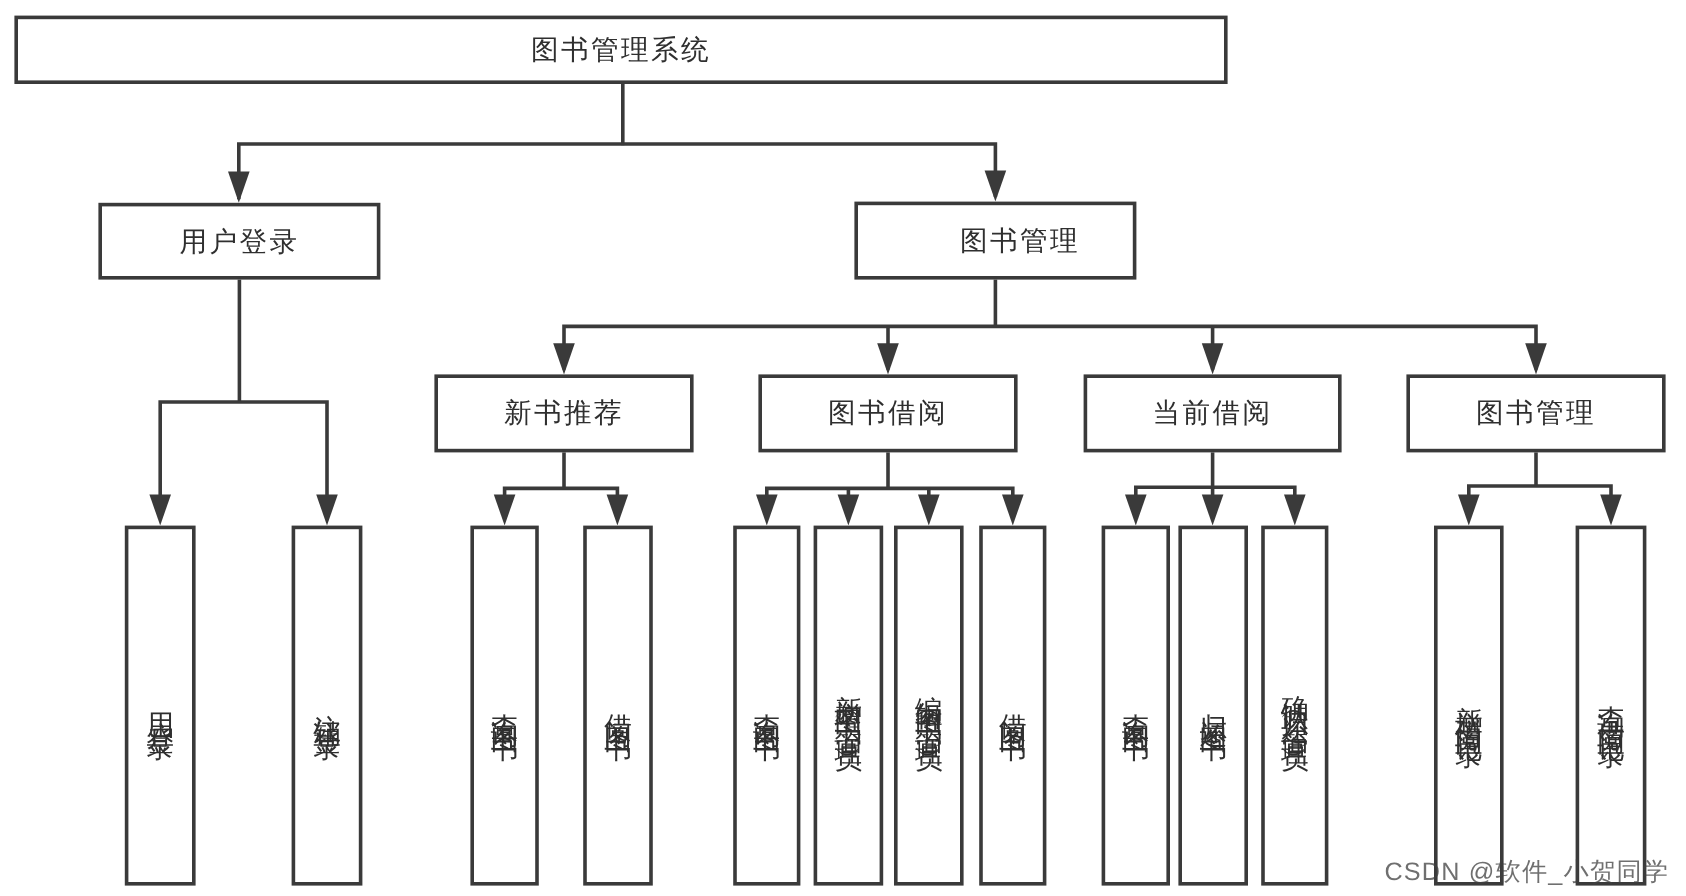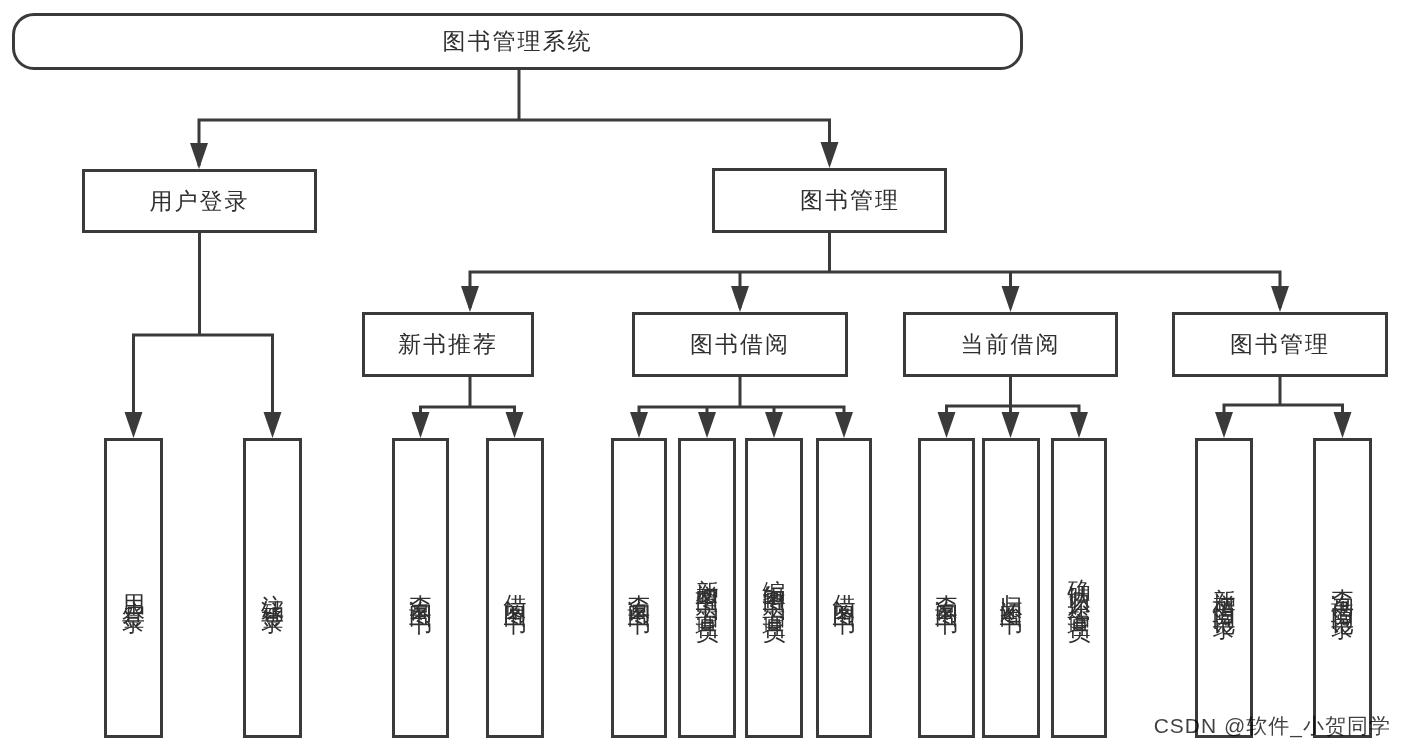--- a/index.html
+++ b/index.html
@@ -24,24 +24,24 @@
     display: flex;
     align-items: center;
     justify-content: center;
     color: #2f2f2f;
   }
   .hbox span {
     font-size: 23px;
     letter-spacing: 2px;
     white-space: nowrap;
   }
-  .root  { left: 12px;  top: 13px;  width: 1011px; height: 57px; border-radius: 22px; }
+  .root  { left: 12px;  top: 13px;  width: 1011px; height: 57px; }
   .n-userlogin { left: 82px;  top: 169px; width: 235px; height: 64px; }
   .n-bookmgmt  { left: 712px; top: 168px; width: 235px; height: 65px; padding-left: 41px; }
-  .n-newbook   { left: 362px; top: 312px; width: 172px; height: 65px; }
+  .n-newbook   { left: 362px; top: 312px; width: 216px; height: 65px; }
   .n-borrow    { left: 632px; top: 312px; width: 216px; height: 65px; }
   .n-current   { left: 903px; top: 312px; width: 215px; height: 65px; }
   .n-records   { left: 1172px; top: 312px; width: 216px; height: 65px; }
   .leaf {
     position: absolute;
     top: 438px;
     height: 300px;
     box-sizing: border-box;
     border: 3px solid #3a3a3a;
     background: #ffffff;
@@ -56,21 +56,21 @@
     letter-spacing: 6px;
     color: #2f2f2f;
     line-height: 1;
     white-space: nowrap;
   }
   .watermark {
     position: absolute;
     right: 14px;
     bottom: 7px;
     font-size: 21px;
-    color: #000000;
+    color: #404040;
     opacity: 0.75;
     letter-spacing: 1px;
     white-space: nowrap;
     z-index: 5;
   }
 </style>
 </head>
 <body>
 
 <div class="stage">

